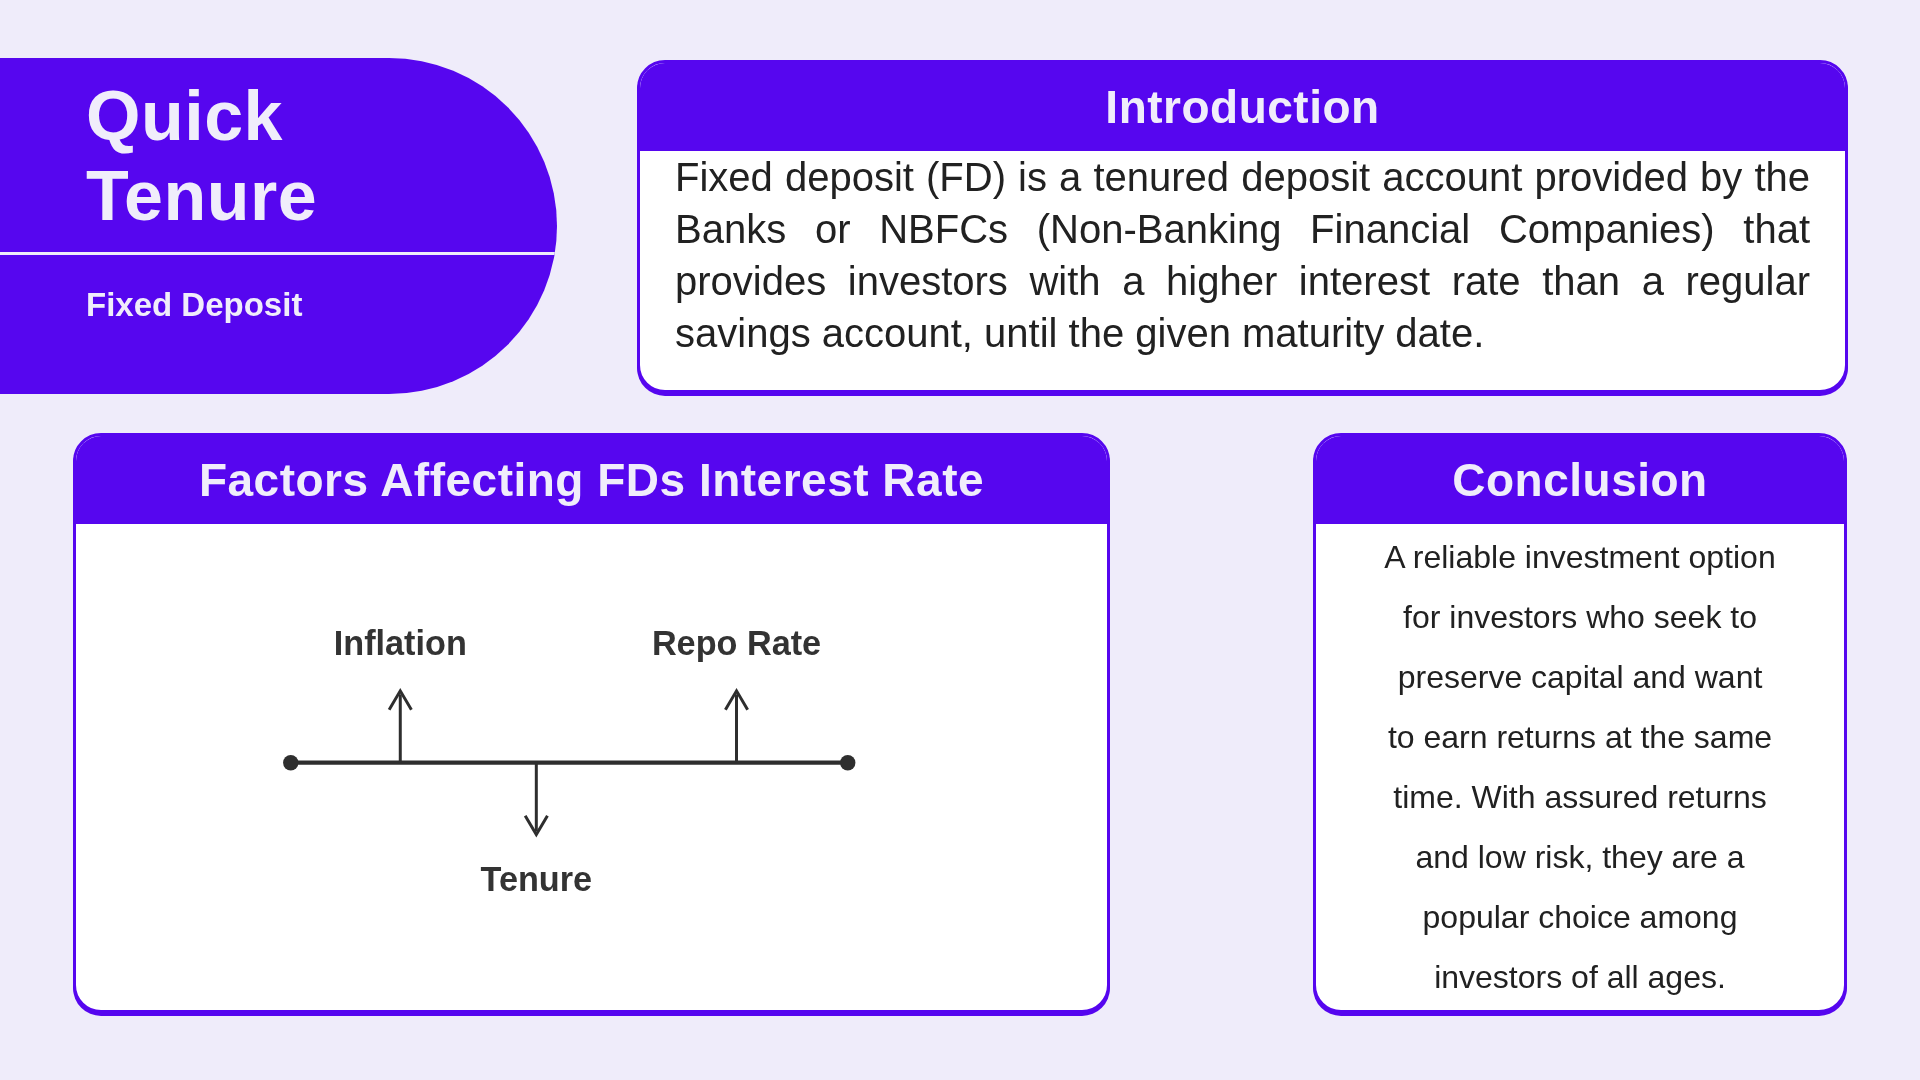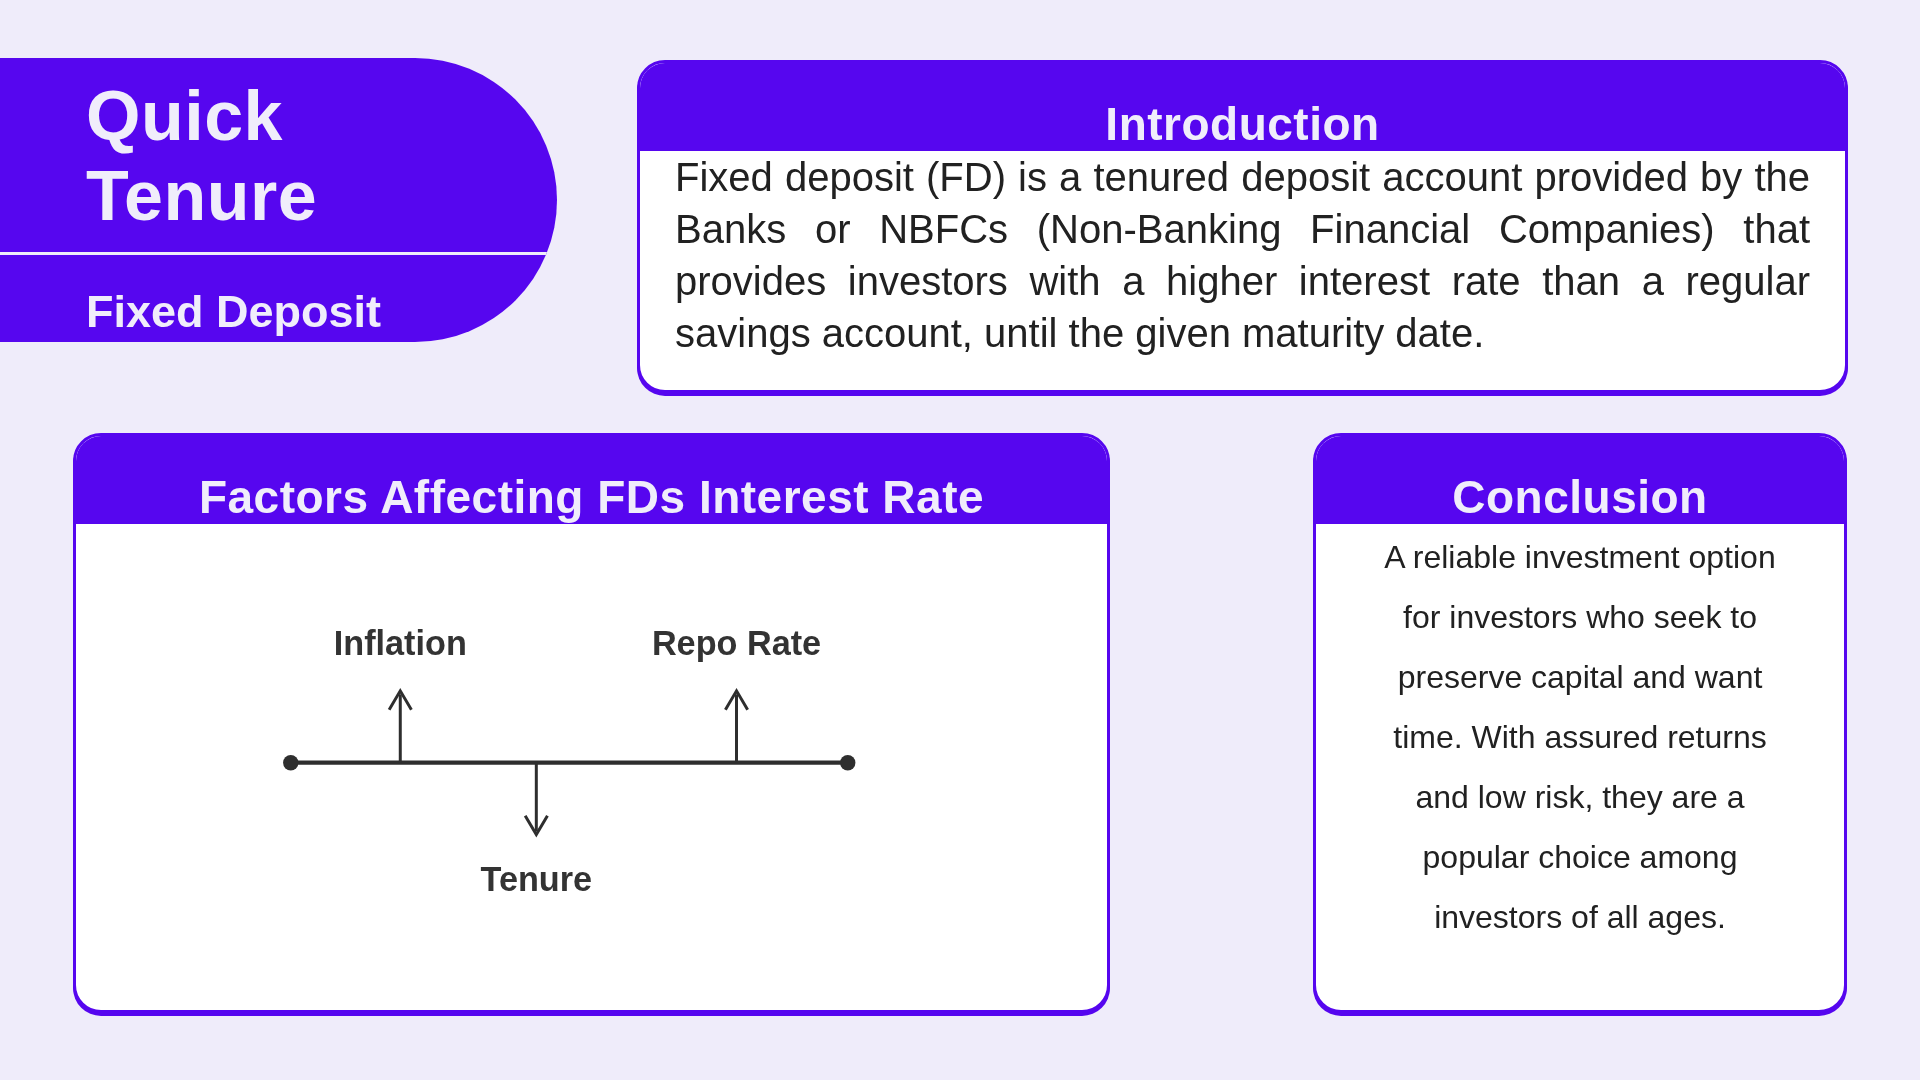--- a/index.html
+++ b/index.html
@@ -13,56 +13,56 @@
   *{margin:0;padding:0;box-sizing:border-box;}
   html,body{width:1920px;height:1080px;overflow:hidden;}
   body{
     background: var(--page-bg);
     font-family: "Liberation Sans", sans-serif;
     position: relative;
   }
 
   
   .banner{
-    position:absolute; left:0; top:58px; width:557px; height:284px;
+    position:absolute; left:0; top:58px; width:557px; height:336px;
     background: var(--accent);
     border-radius: 0 168px 168px 0;
     overflow:hidden;
   }
   .banner-title{
     position:absolute; left:86px; top:18px; width:330px;
     font-size:70px; line-height:80px; font-weight:bold;
     color: var(--header-text);
     letter-spacing:0.5px;
   }
   .banner-divider{
     position:absolute; left:0; top:194px; width:100%; height:3px;
     background: var(--page-bg);
   }
   .banner-subtitle{
     position:absolute; left:86px; top:228px;
-    font-size:45px; font-weight:bold;
+    font-size:33px; font-weight:bold;
     color: var(--header-text);
   }
 
   
   .card{
     position:absolute;
     background: var(--card-bg);
     border:3px solid var(--accent);
     border-radius:28px;
     overflow:hidden;
     box-shadow: 0 3px 0 var(--accent);
   }
   .card-header{
     height:88px;
     background: var(--accent);
     color: var(--header-text);
     font-weight:bold; font-size:46px;
-    display:flex; align-items:flex-end; justify-content:center;
+    display:flex; align-items:center; justify-content:center;
     letter-spacing:0.5px;
   }
 
   .intro-card{ left:637px; top:60px; width:1211px; height:333px; }
   .intro-body{
     padding:0 35px 0 35px;
     font-size:40px; line-height:52px;
     color: var(--text-dark);
   }
   .intro-line{ text-align:justify; text-align-last:justify; }
@@ -136,18 +136,19 @@
 </div>
 
 <div class="card conclusion-card">
   <div class="card-header">
     <span>Conclusion</span>
   </div>
   <div class="conclusion-body">
     <div>A reliable investment option</div>
     <div>for investors who seek to</div>
     <div>preserve capital and want</div>
+    <div>to earn returns at the same</div>
     <div>time. With assured returns</div>
     <div>and low risk, they are a</div>
     <div>popular choice among</div>
     <div>investors of all ages.</div>
   </div>
 </div>
 
 </body></html>

